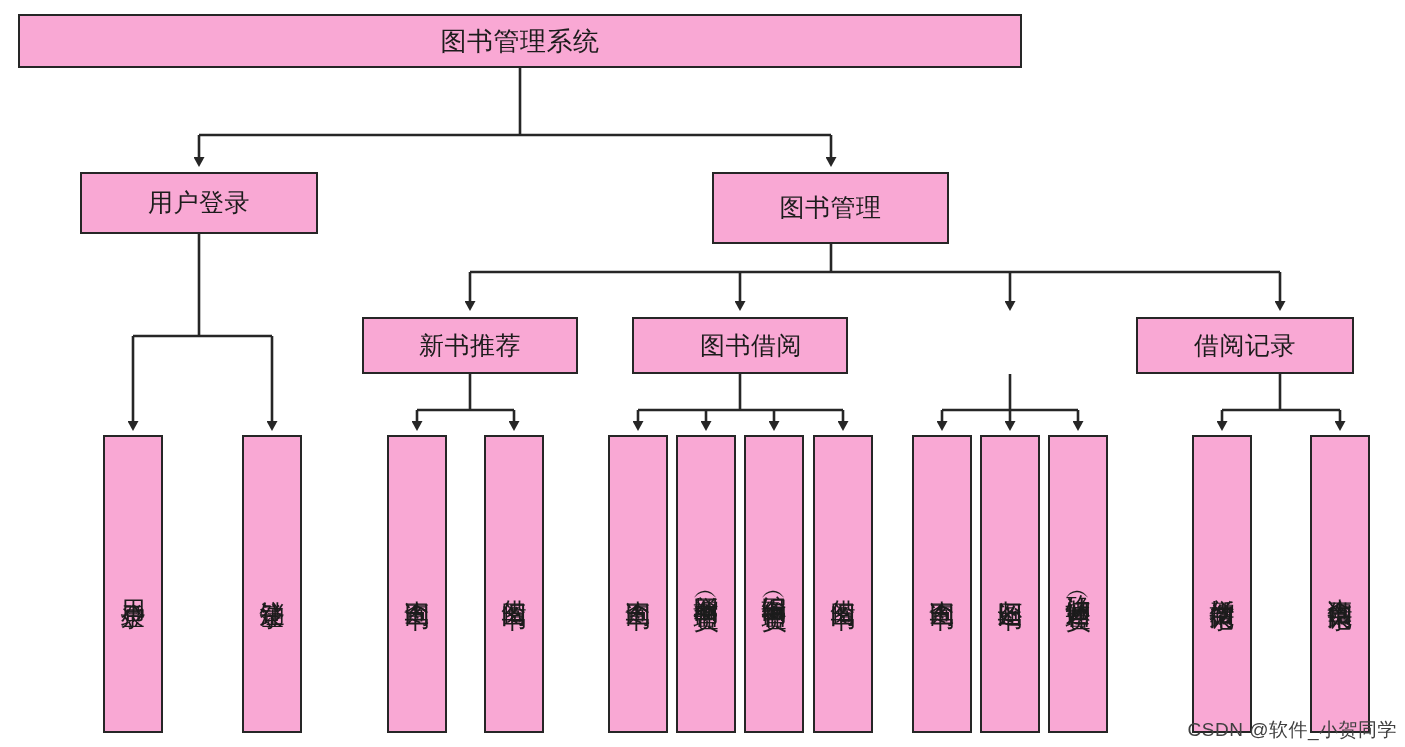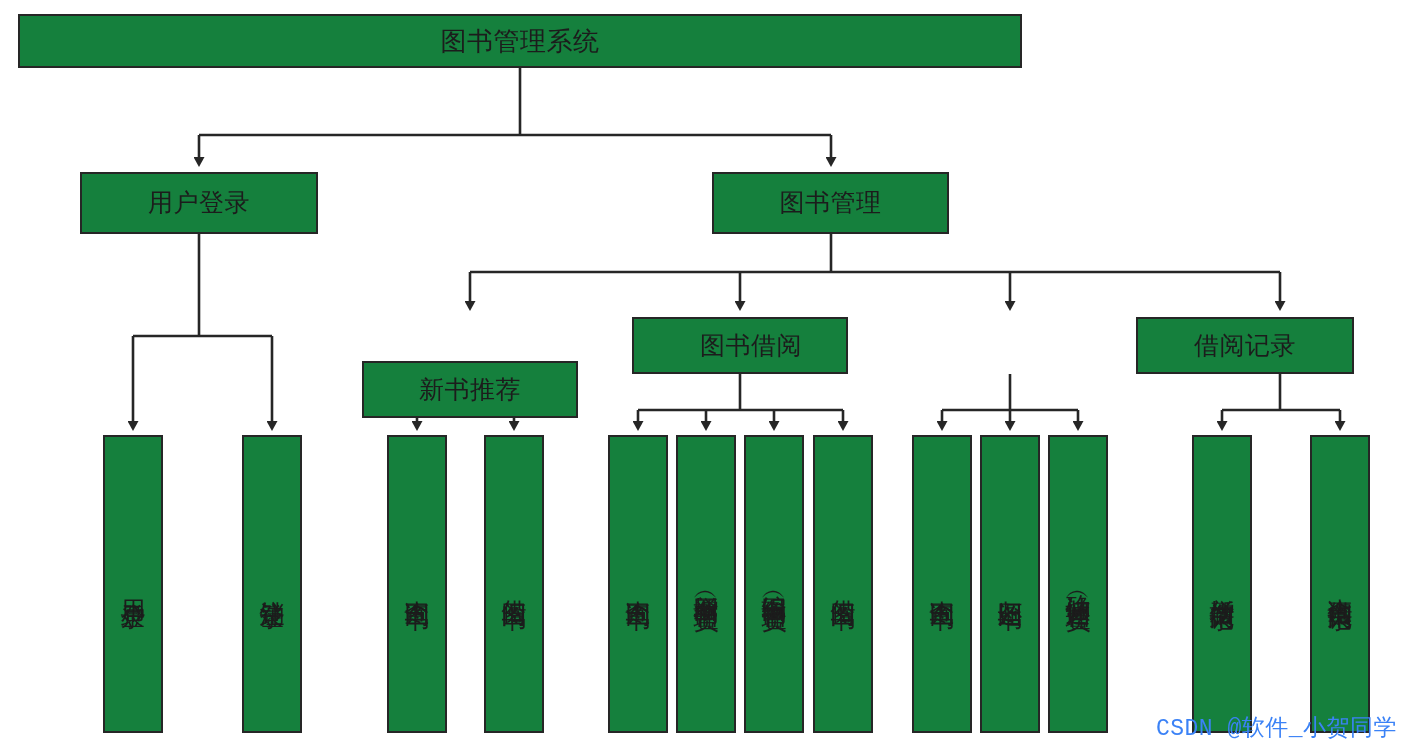--- a/index.html
+++ b/index.html
@@ -22,21 +22,21 @@
     left: 0;
     top: 0;
     width: 1405px;
     height: 747px;
     pointer-events: none;
   }
   .node {
     position: absolute;
     box-sizing: border-box;
     border: 2.5px solid #262626;
-    background: #15803d;
+    background: #f9a8d4;
     display: flex;
     align-items: center;
     justify-content: center;
     color: #1c1c1c;
   }
   .node.h {
     font-size: 25px;
     letter-spacing: 0.5px;
     line-height: 1.1;
   }
@@ -53,25 +53,24 @@
     font-size: 25px;
     line-height: 1.32;
     letter-spacing: 2px;
     white-space: nowrap;
     text-align: center;
   }
   .watermark {
     position: absolute;
     right: 8px;
     bottom: 4px;
-    font-size: 23px;
-    color: #3b82f6;
+    font-size: 19px;
+    color: #404040;
     letter-spacing: 0.5px;
     white-space: nowrap;
-    font-family: Liberation Mono, monospace;
   }
 </style>
 </head>
 <body>
 
 <div id="canvas">
 
   <svg id="wires" viewBox="0 0 1405 747" xmlns="http://www.w3.org/2000/svg">
     <defs>
       <marker id="arrow" markerWidth="10" markerHeight="11" refX="1" refY="5.5" orient="auto" markerUnits="userSpaceOnUse">
@@ -123,25 +122,25 @@
   </svg>
 
   <div class="node h root" style="left:18px; top:14px; width:1004px; height:54px;">
     <span>图书管理系统</span>
   </div>
 
   <div class="node h" style="left:80px; top:172px; width:238px; height:62px;">
     <span>用户登录</span>
   </div>
 
-  <div class="node h" style="left:712px; top:172px; width:237px; height:62px;">
+  <div class="node h" style="left:712px; top:172px; width:237px; height:72px;">
     <span>图书管理</span>
   </div>
 
-  <div class="node h" style="left:362px; top:317px; width:216px; height:57px;margin-top:44px;">
+  <div class="node h" style="left:362px; top:317px; width:216px; height:57px;">
     <span>新书推荐</span>
   </div>
 
   <div class="node h" style="left:632px; top:317px; width:216px; height:57px;padding-left:22px;">
     <span>图书借阅</span>
   </div>
 
 
   <div class="node h" style="left:1136px; top:317px; width:218px; height:57px;">
     <span>借阅记录</span>

